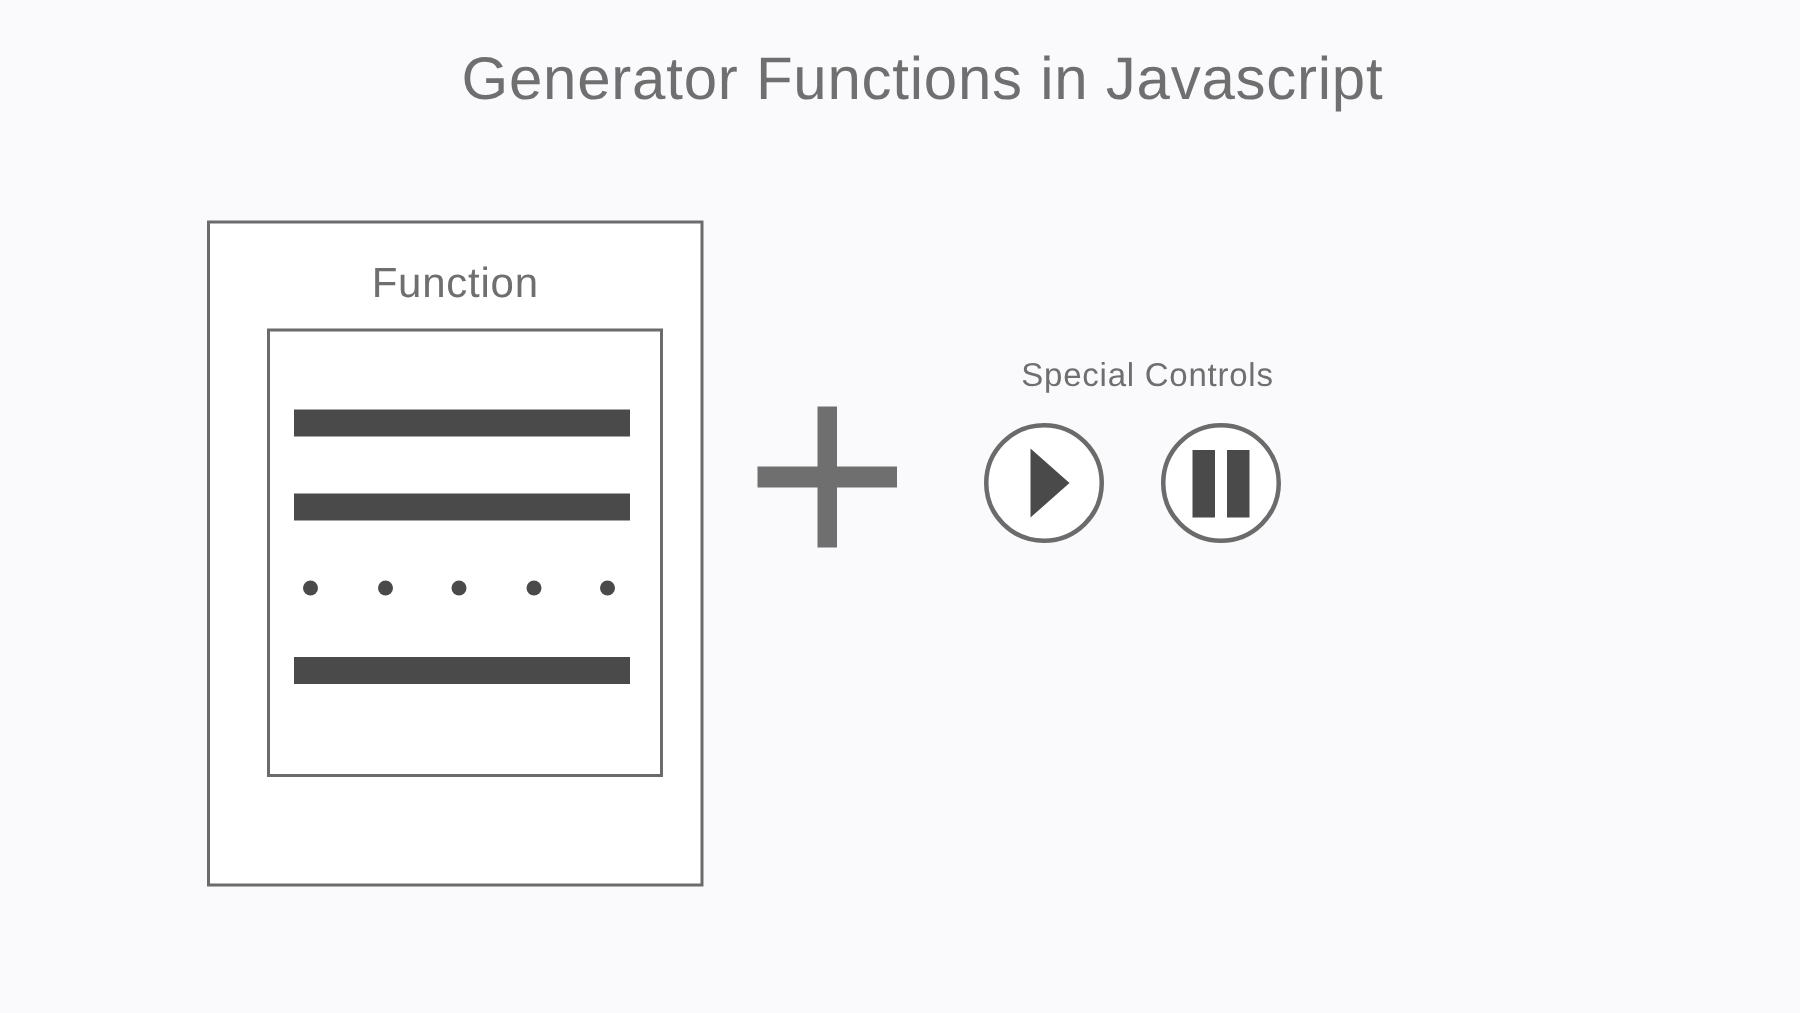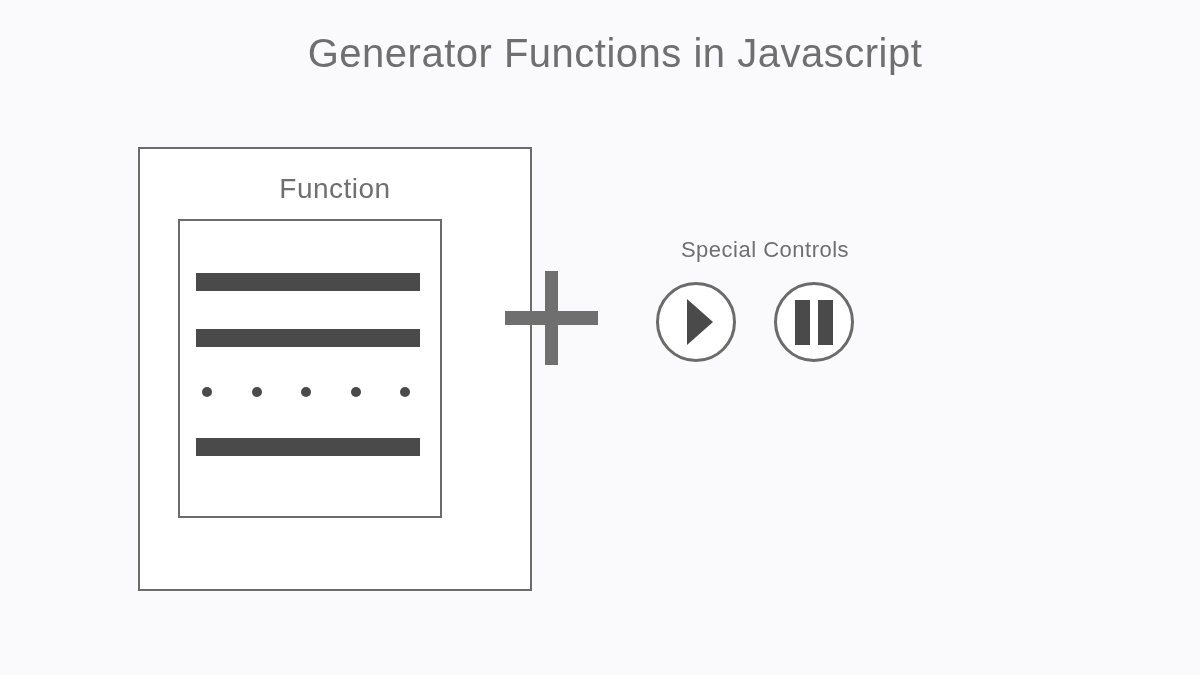--- a/index.html
+++ b/index.html
@@ -32,21 +32,21 @@
     font-size: 40px;
     font-weight: 300;
     letter-spacing: 0.5px;
     color: var(--text);
     padding-left: 30px;
   }
   .outer-box {
     position: absolute;
     left: 138px;
     top: 147px;
-    width: 394px;
+    width: 331px;
     height: 444px;
     border: 2px solid var(--outline);
     background: var(--panel-fill);
   }
   .function-label {
     position: absolute;
     top: 24px;
     left: 0;
     width: 100%;
     text-align: center;

